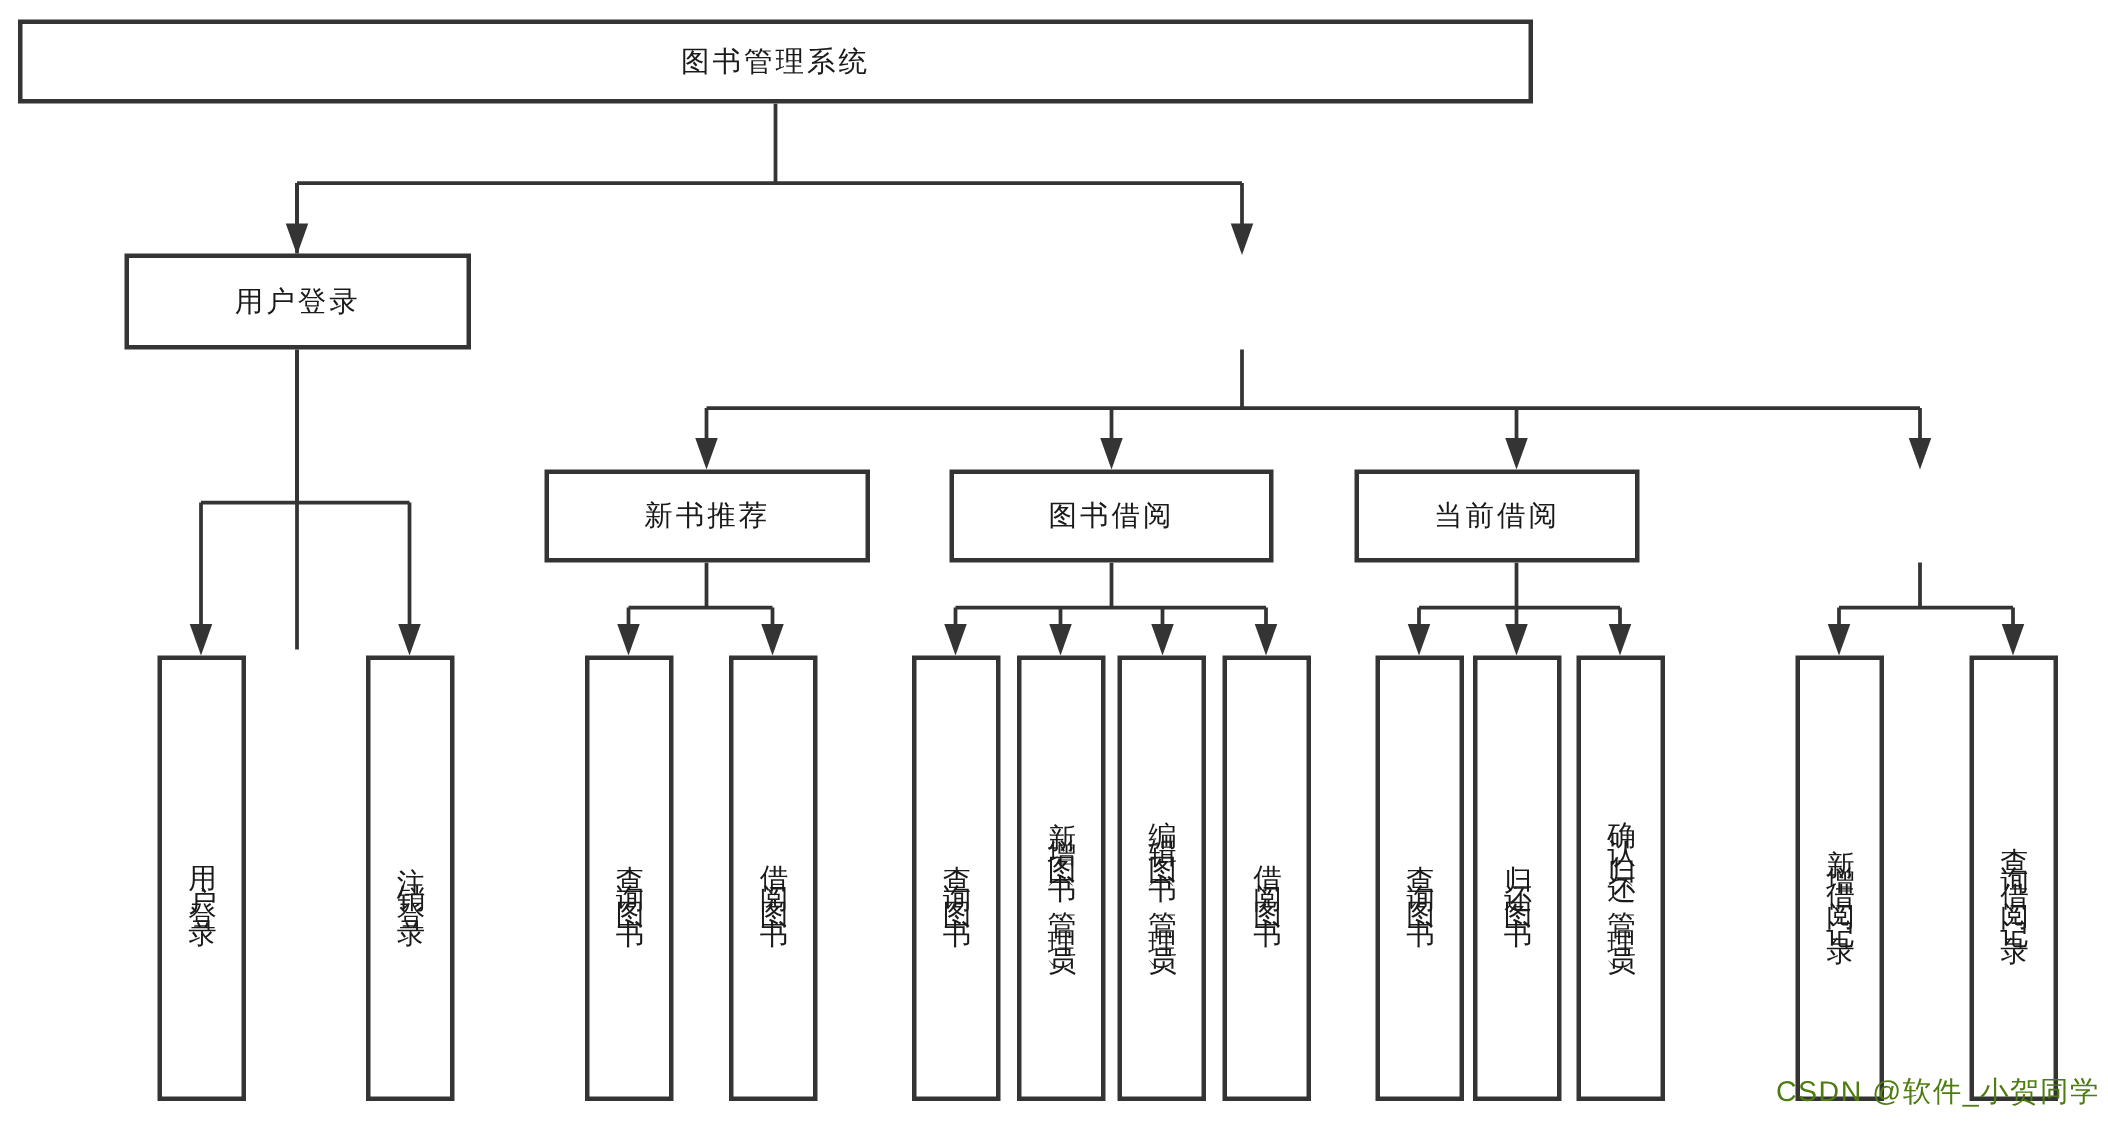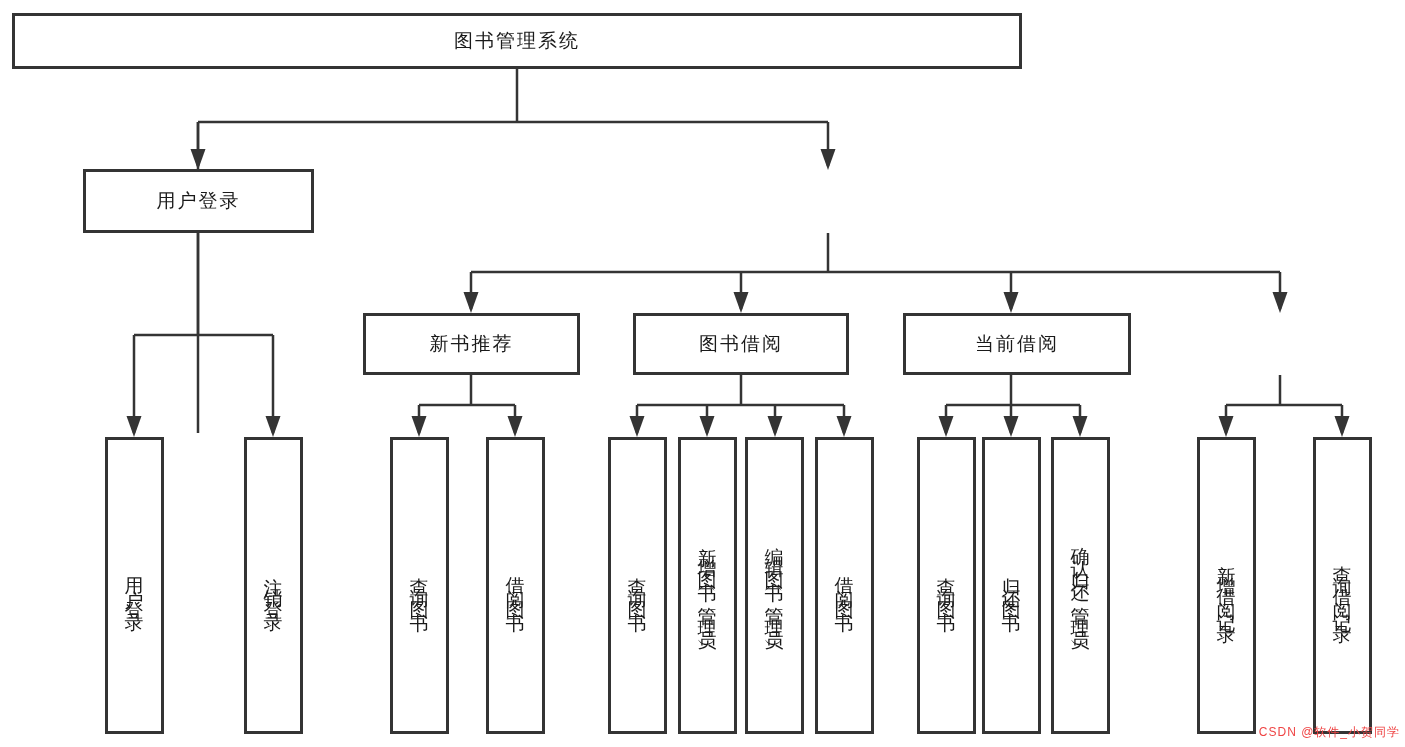--- a/index.html
+++ b/index.html
@@ -39,36 +39,36 @@
     white-space: nowrap;
   }
   
   .n-root      { left: 12px;   top: 13px;  width: 1010px; height: 56px; }
   
   .n-login     { left: 83px;   top: 169px; width: 231px;  height: 64px; }
   .n-mgmt      { left: 713px;  top: 169px; width: 231px;  height: 64px; }
   
   .n-recommend { left: 363px;  top: 313px; width: 217px;  height: 62px; }
   .n-borrow    { left: 633px;  top: 313px; width: 216px;  height: 62px; }
-  .n-current   { left: 903px;  top: 313px; width: 228px;  height: 62px; }
+  .n-current   { left: 903px;  top: 313px; width: 190px;  height: 62px; }
   .n-records   { left: 1171px; top: 313px; width: 218px;  height: 62px; }
   
   .leaf { top: 437px; width: 59px; height: 297px; border-width: 3px; }
   .n-l1a { left: 105px; }  .n-l1b { left: 244px; }
   .n-l2a { left: 390px; }  .n-l2b { left: 486px; }
   .n-l3a { left: 608px; }  .n-l3b { left: 678px; }
   .n-l3c { left: 745px; }  .n-l3d { left: 815px; }
   .n-l4a { left: 917px; }  .n-l4b { left: 982px; }  .n-l4c { left: 1051px; }
   .n-l5a { left: 1197px; } .n-l5b { left: 1313px; }
   .watermark {
     position: absolute;
     right: 5px;
     bottom: 6px;
-    color: #ef4444;
-    font-size: 12px;
+    color: #4d7c0f;
+    font-size: 19px;
     letter-spacing: 1px;
     z-index: 3;
   }
 </style>
 </head>
 <body>
 
 <div id="canvas">
 
   <svg id="connectors" viewBox="0 0 1405 747" xmlns="http://www.w3.org/2000/svg">

